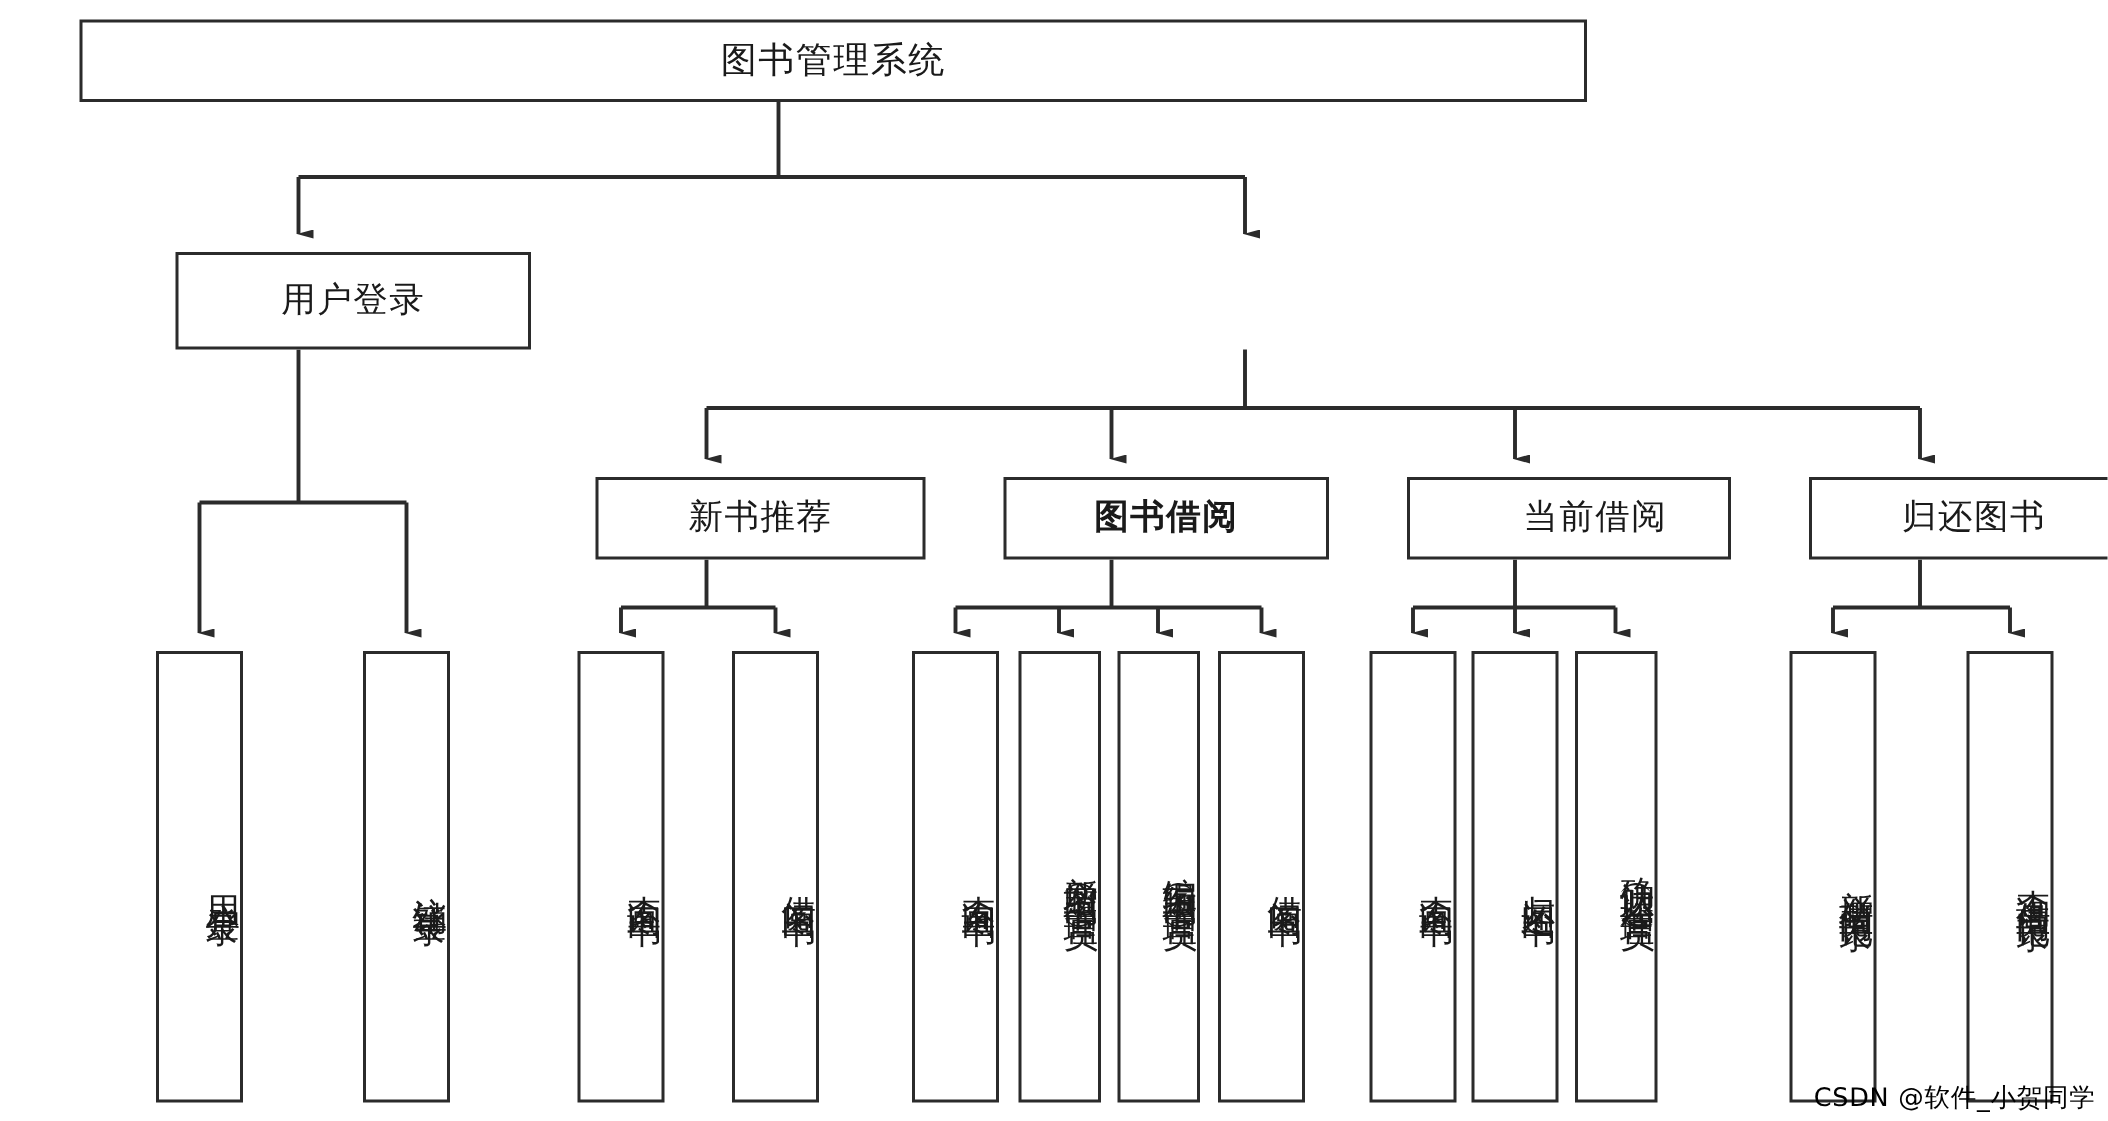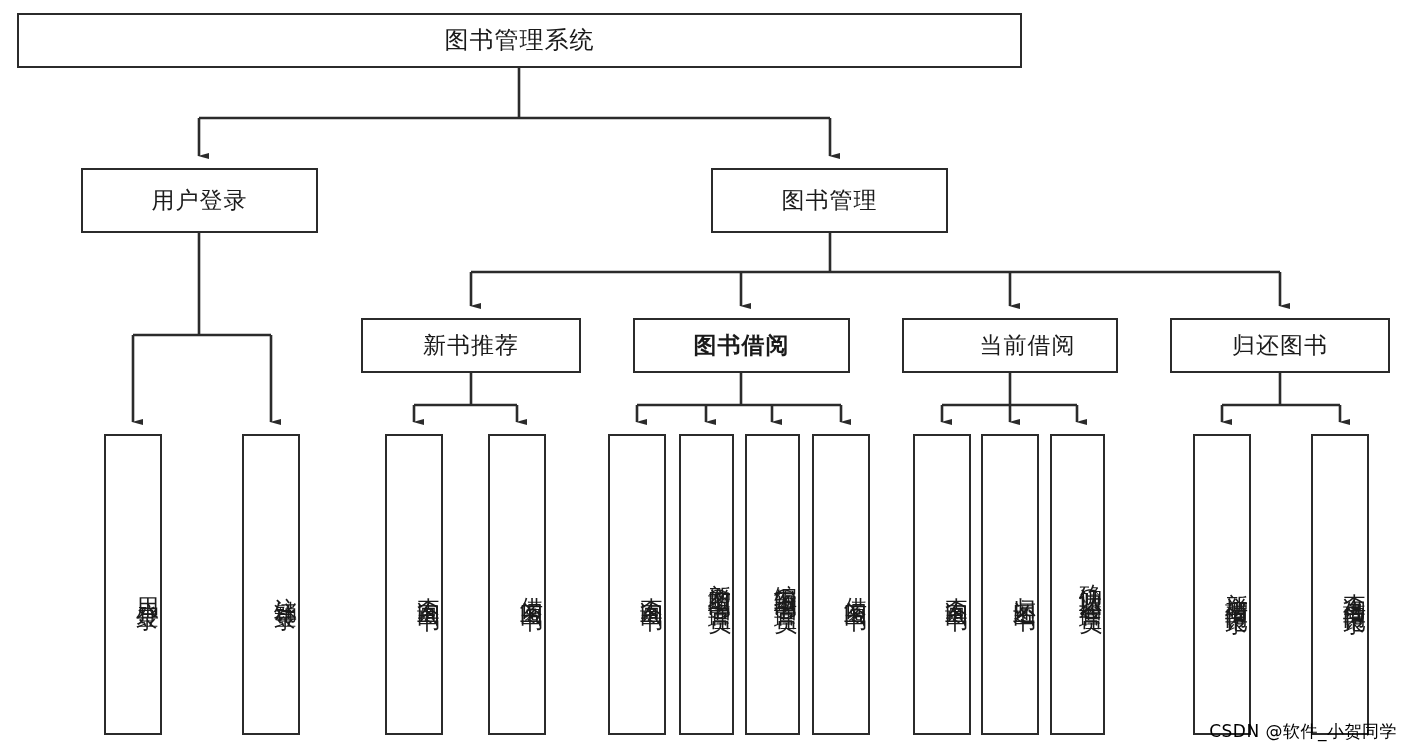--- a/index.html
+++ b/index.html
@@ -18,20 +18,21 @@
     border:2px solid #2b2b2b;
     display:flex;
     align-items:center;
     justify-content:center;
     color:#1a1a1a;
   }
   .node.horiz{
     font-size:23px;
     letter-spacing:1px;
     line-height:1.1;
+    margin-left:36px;
   }
   .node.root{font-size:24px;}
   .node.leaf{
     writing-mode:vertical-rl;
     text-orientation:upright;
     font-size:23px;
     letter-spacing:4px;
     line-height:1.05;
     padding:14px 0 10px 0;
     align-items:flex-start;
@@ -100,21 +101,20 @@
       <path d="M1280,373 L1280,405"></path>
       <path d="M1222,405 L1340,405"></path>
       <path d="M1222,405 L1222,422" marker-end="url(#arrow)"></path>
       <path d="M1340,405 L1340,422" marker-end="url(#arrow)"></path>
     </g>
   </svg>
 
   <div class="node horiz root" style="left:17px;top:13px;width:1005px;height:55px;">图书管理系统</div>
 
   <div class="node horiz" style="left:81px;top:168px;width:237px;height:65px;">用户登录</div>
-  <div class="node horiz" style="left:711px;top:168px;width:237px;height:65px;">图书管理</div>
 
   <div class="node horiz" style="left:361px;top:318px;width:220px;height:55px;text-align:center;">新书推荐</div>
   <div class="node horiz" style="left:633px;top:318px;width:217px;height:55px;font-weight:bold;">图书借阅</div>
   <div class="node horiz" style="left:902px;top:318px;width:216px;height:55px;padding-left:35px;">当前借阅</div>
   <div class="node horiz" style="left:1170px;top:318px;width:220px;height:55px;">归还图书</div>
 
   <div class="node leaf" style="left:104px;top:434px;width:58px;height:301px;">用户登录</div>
   <div class="node leaf" style="left:242px;top:434px;width:58px;height:301px;">注销登录</div>
 
   <div class="node leaf" style="left:385px;top:434px;width:58px;height:301px;">查询图书</div>

